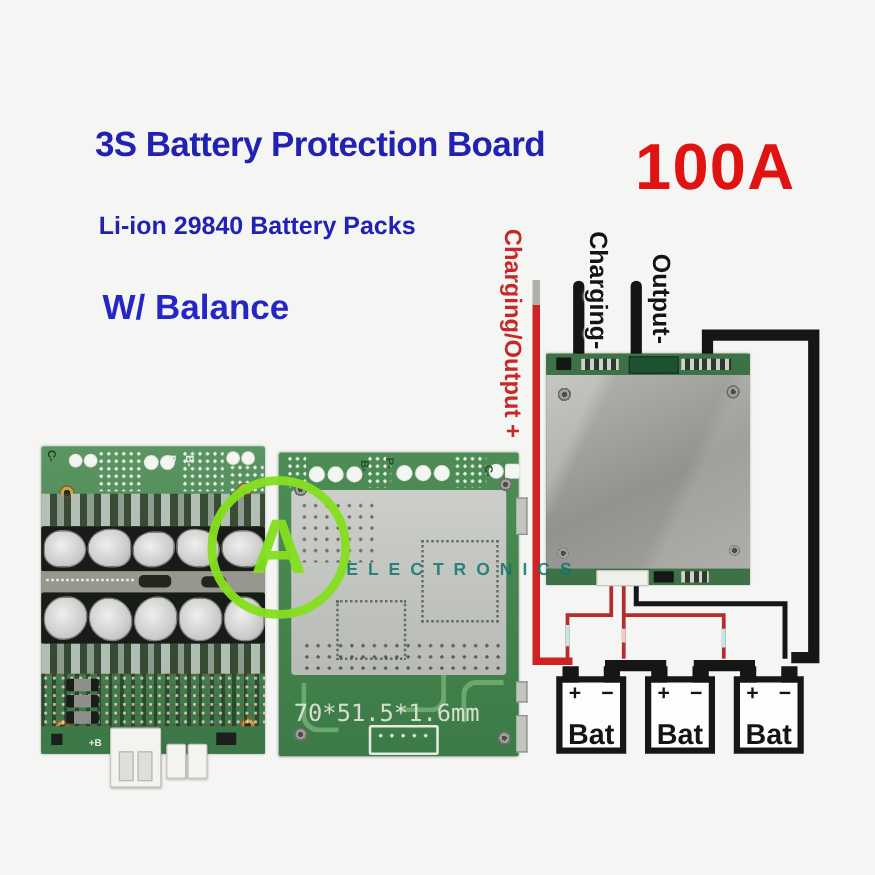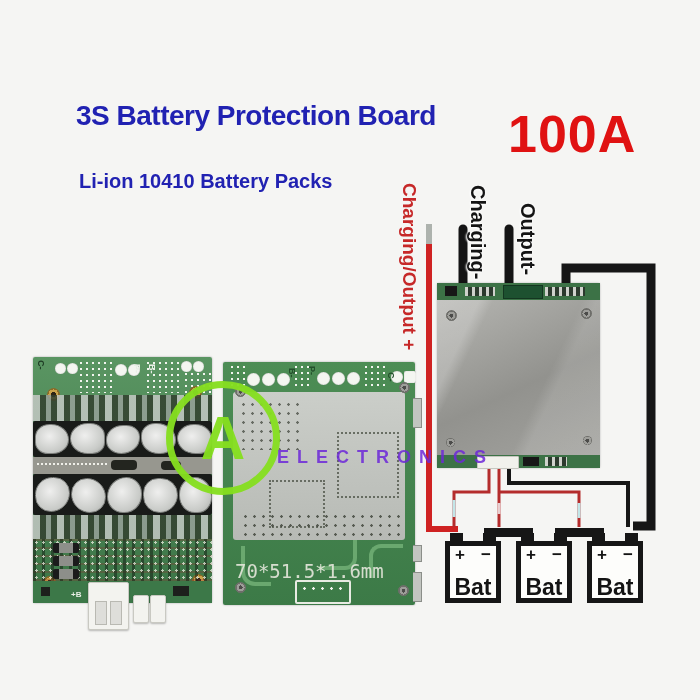--- a/index.html
+++ b/index.html
@@ -44,36 +44,37 @@
     background-size:7px 7px,100% 100%,100% 100%;}
   .shunt{width:26px;height:10px;background:linear-gradient(90deg,#1b1b1b 0 6px,#8d8f8a 6px 20px,#1b1b1b 20px);border-radius:2px;}
   .jst{background:#f3f3ef;border:1px solid #c9c9c2;border-radius:2px;box-shadow:0 1px 2px rgba(0,0,0,.25);}
   .dim-text{font-family:"DejaVu Sans Mono","Liberation Mono",monospace;font-size:19px;color:#e3e6da;opacity:.92;letter-spacing:0px;}
   .tab-r{background:#c2c5c0;border:1px solid #8b8e89;border-left:none;}
   
   .wm{z-index:5;}
   #wm-circle{left:166px;top:381px;width:100px;height:100px;border:7px solid #86df20;border-radius:50%;display:flex;align-items:center;justify-content:center;opacity:.96;}
   #wm-letter{font-size:62px;font-weight:bold;color:#86df20;line-height:1;}
   #wm-brand{left:284px;top:384px;font-size:52px;font-weight:bold;color:#84de1f;letter-spacing:2px;opacity:.96;}
-  #wm-sub{left:277px;top:447px;font-size:18px;font-weight:bold;color:#6d28d9;letter-spacing:8px;opacity:.85;}
+  #wm-sub{left:277px;top:447px;font-size:14px;font-weight:bold;color:#0f766e;letter-spacing:8px;opacity:.85;}
   
   .battery{width:46px;height:52px;background:#fdfdfb;border:5px solid #161616;z-index:3;}
   .batt-label{font-size:23px;font-weight:bold;color:#141414;text-align:center;margin-top:12px;letter-spacing:0px;}
   .term-row{display:flex;justify-content:space-between;padding:0 5px;font-size:17px;font-weight:bold;color:#141414;line-height:14px;margin-top:2px;}
   .tab{position:absolute;top:-13px;width:13px;height:13px;background:#161616;z-index:3;}
   .bridge{position:absolute;top:528px;height:9px;background:#161616;z-index:2;}
 </style>
 </head>
 <body>
 
 <div id="canvas">
 
   <div class="abs title">3S Battery Protection Board</div>
-  <div class="abs sub2">Li-ion 10410 Battery Packs</div>
+  <div class="abs sub2">Li-ion 29840 Battery Packs</div>
   <div class="abs amp">100A</div>
+  <div class="abs balance">W/ Balance</div>
 
   <svg id="wires" class="abs" width="700" height="700" viewBox="0 0 700 700">
 
     <path d="M429 243 V529 H458" fill="none" stroke="#cf2222" stroke-width="6"></path>
     <line x1="429" y1="224" x2="429" y2="244" stroke="#adb2ad" stroke-width="6"></line>
 
     <line x1="463" y1="229" x2="463" y2="294" stroke="#141414" stroke-width="9" stroke-linecap="round"></line>
 
     <line x1="509" y1="229" x2="509" y2="294" stroke="#141414" stroke-width="9" stroke-linecap="round"></line>
 

